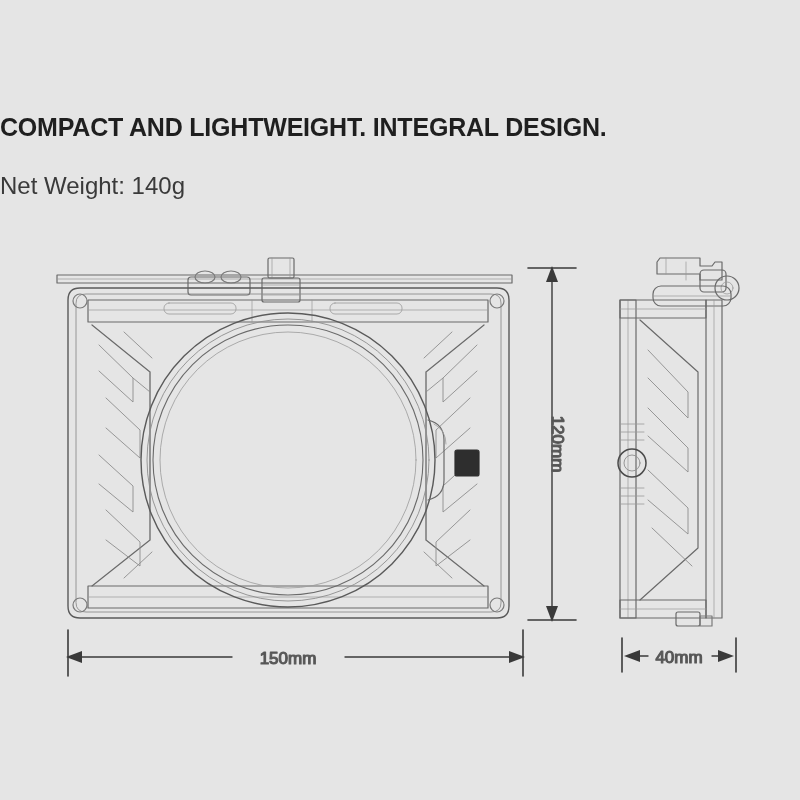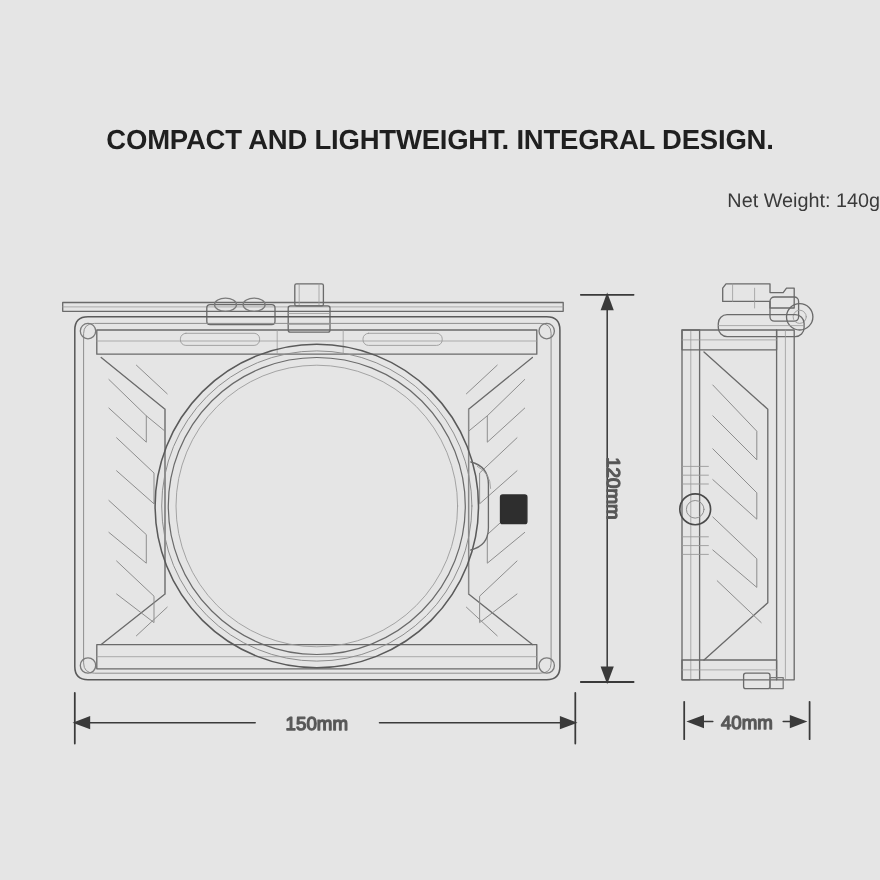--- a/index.html
+++ b/index.html
@@ -8,32 +8,32 @@
     background:#e5e5e5;
     font-family:"Liberation Sans", sans-serif;
     overflow:hidden;
     position:relative;
   }
   .page{position:absolute;inset:0;}
 
   .title{
     position:absolute;
     left:0;right:0;top:113px;
-    text-align:center;
+    text-align:left;
     font-size:25px;
     font-weight:bold;
     letter-spacing:-0.2px;
     color:#1f1f1f;
     white-space:nowrap;
   }
   .subtitle{
     position:absolute;
     left:0;right:0;top:172px;
-    text-align:right;
-    font-size:18px;
+    text-align:left;
+    font-size:24px;
     font-weight:normal;
     color:#3a3a3a;
   }
 
   .stage{position:absolute;left:0;top:0;width:800px;height:800px;}
   svg{display:block;}
 
   .dimlabel{
     font-family:"Liberation Sans", sans-serif;
     font-size:17px;

